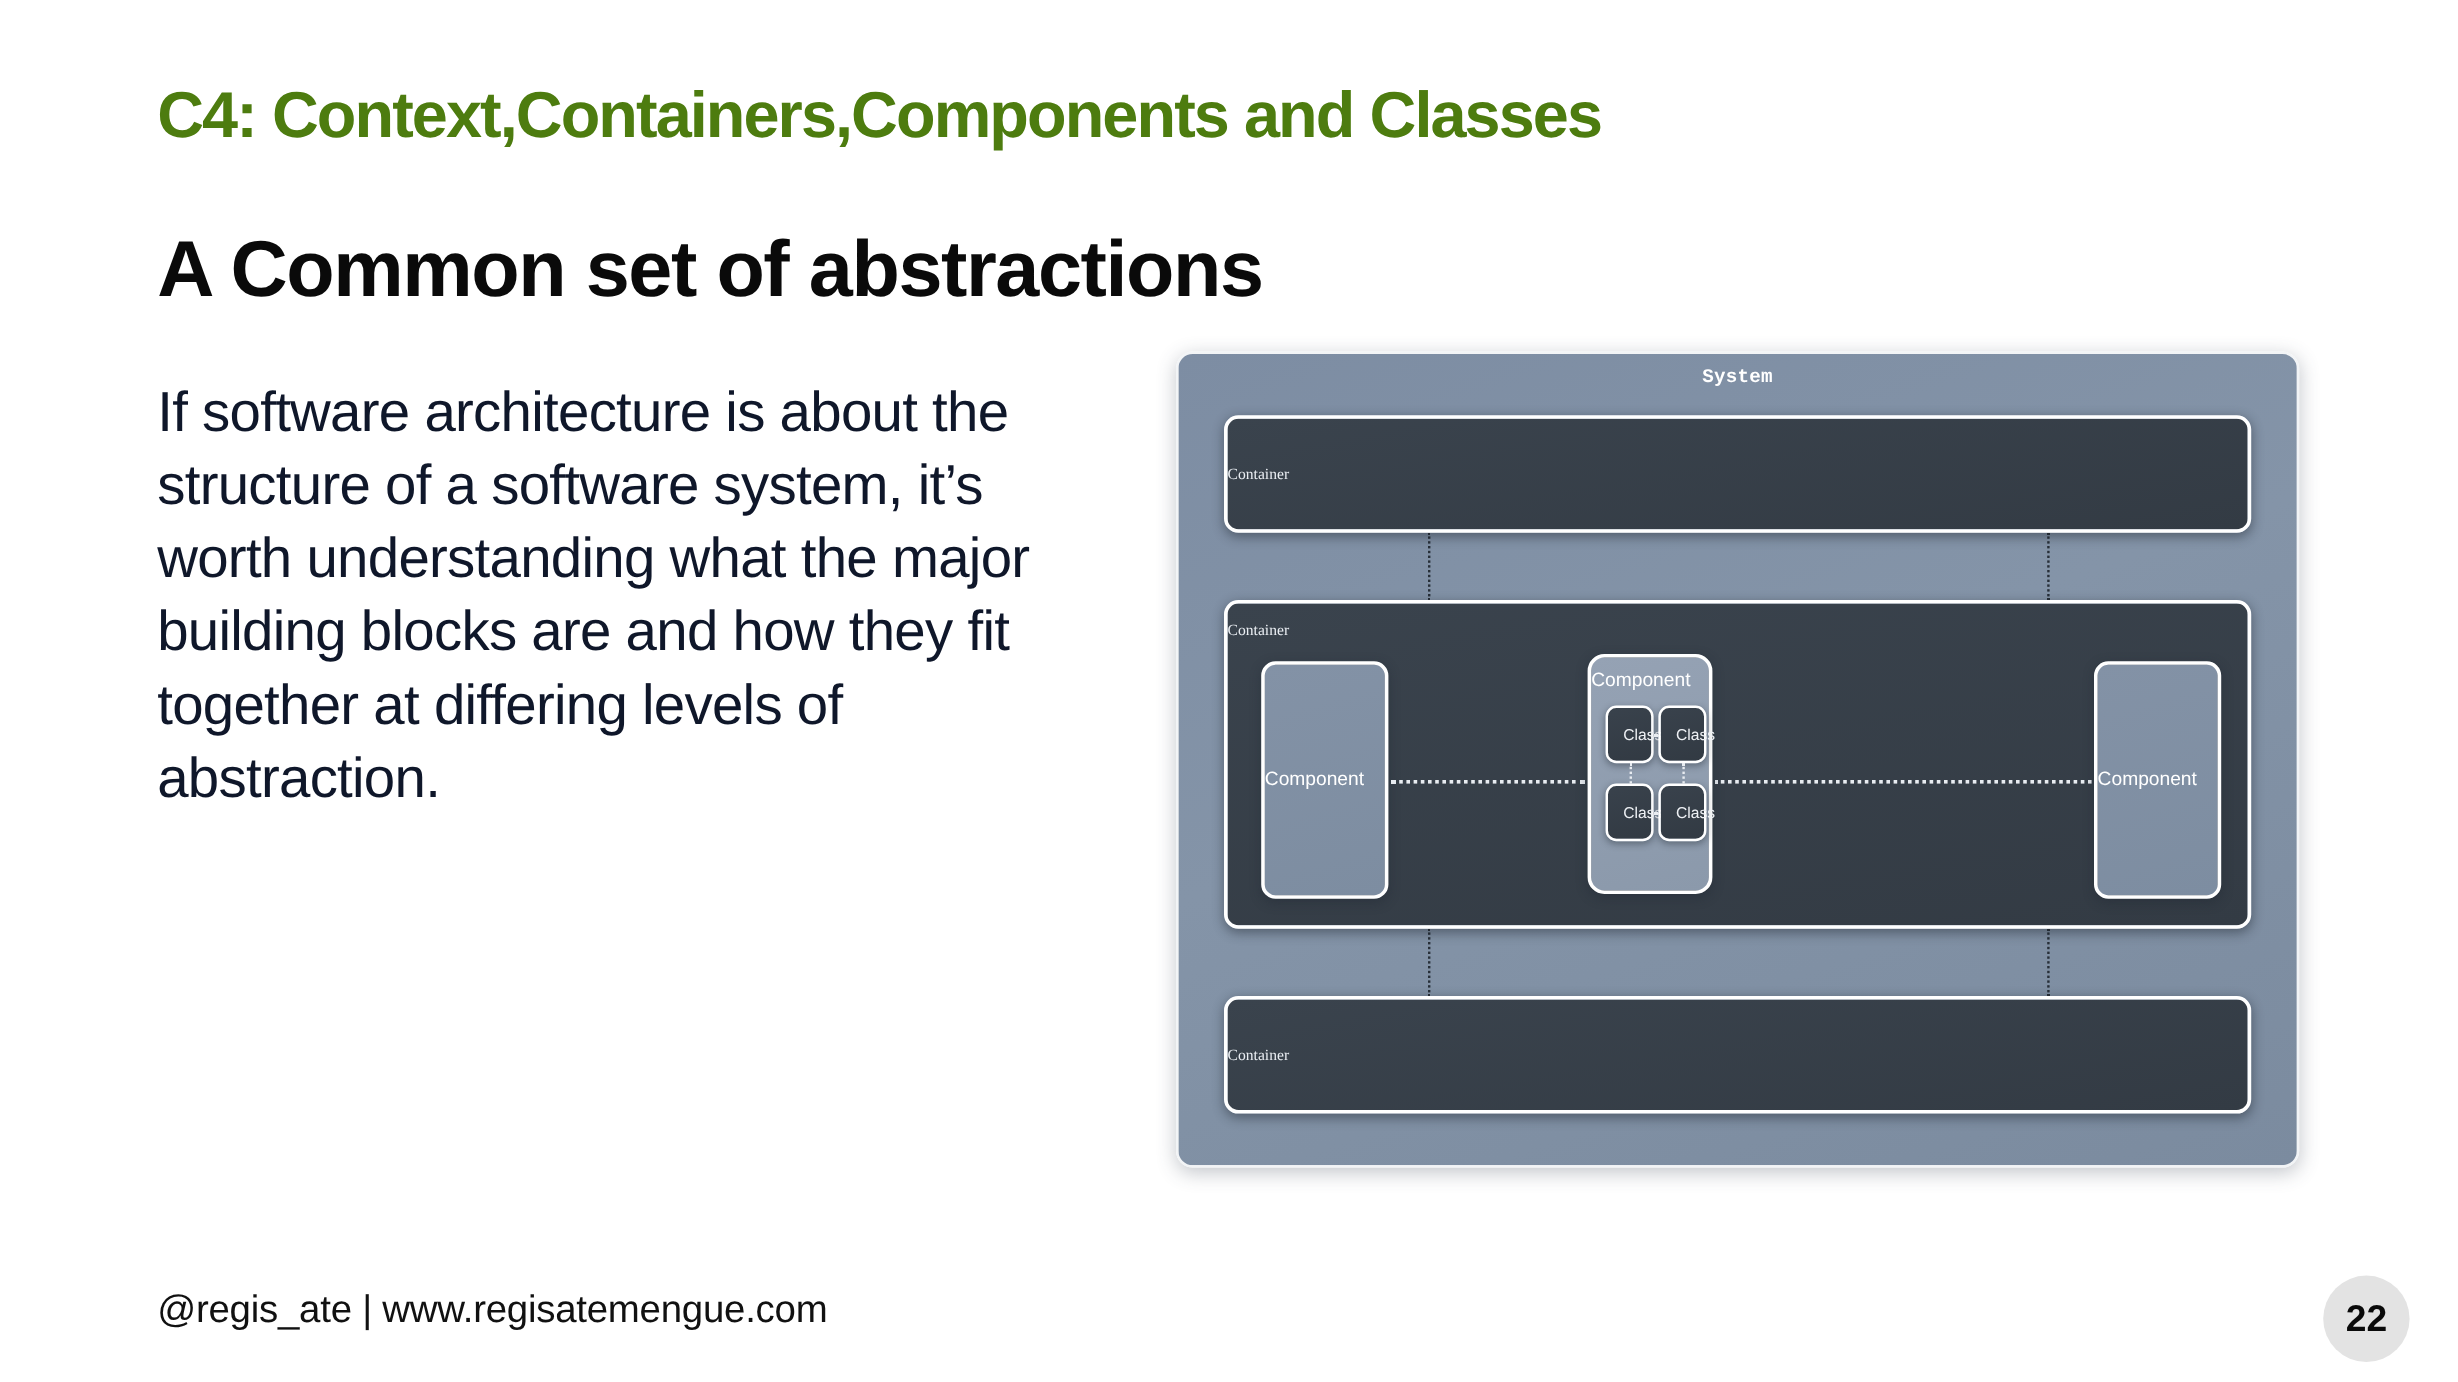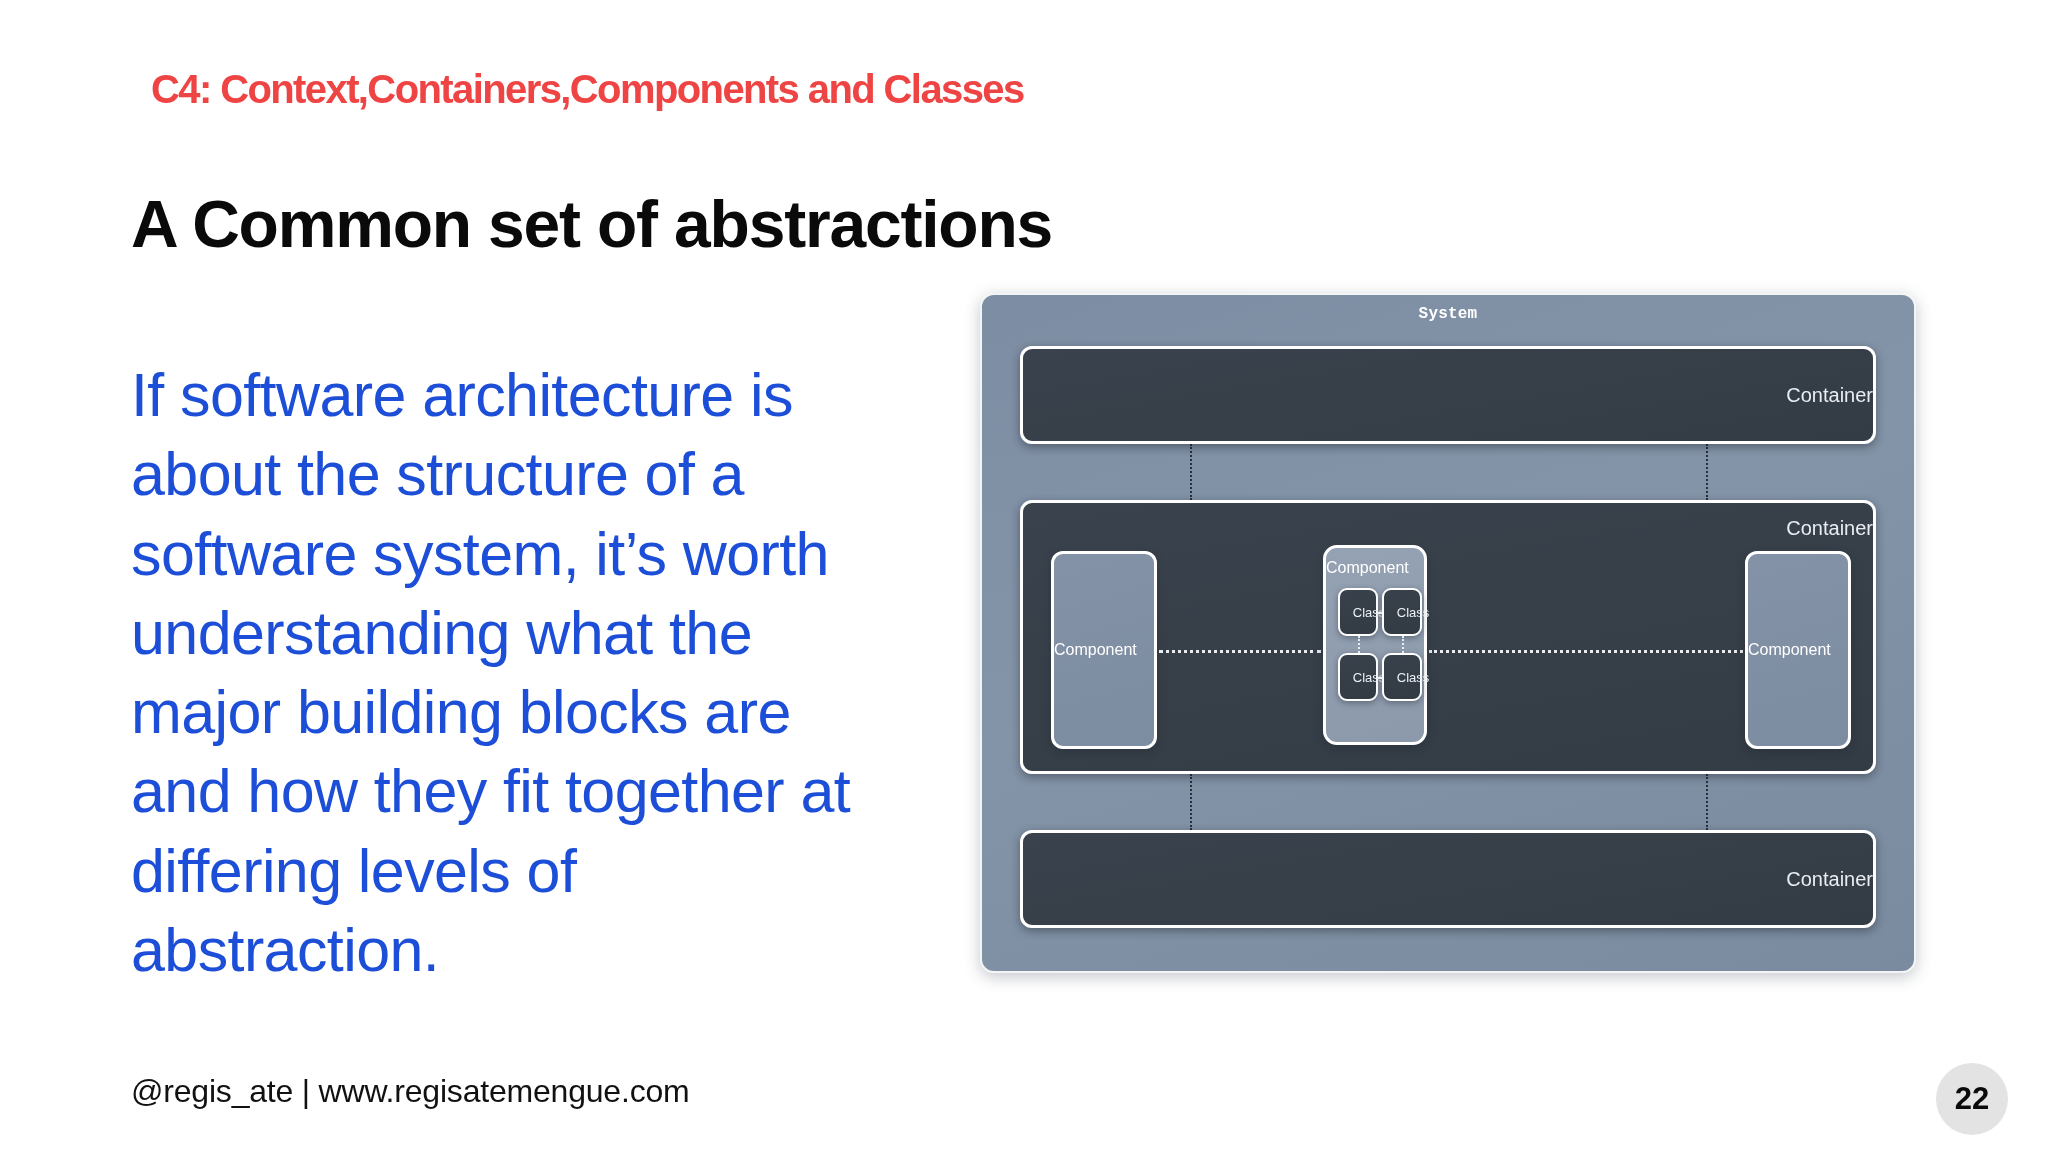--- a/index.html
+++ b/index.html
@@ -15,50 +15,48 @@
     font-family: "Liberation Sans", sans-serif;
     -webkit-font-smoothing: antialiased;
   }
 
   
   .slide-title {
     position: absolute;
     left: 131px;
     top: 68px;
     width: 1700px;
-    font-size: 40px;
+    font-size: 54px;
     font-weight: 700;
     letter-spacing: -1.6px;
-    color: #ef4444;
+    color: #4d7c0f;
     line-height: 1.05;
     white-space: nowrap;
-    margin-left: 20px;
   }
   .slide-subtitle {
     position: absolute;
     left: 131px;
     top: 188px;
     font-size: 66px;
     font-weight: 700;
     letter-spacing: -1.2px;
     color: #0a0a0a;
     line-height: 1.1;
     white-space: nowrap;
   }
   .body-text {
     position: absolute;
     left: 131px;
     top: 312px;
     width: 760px;
-    font-size: 61px;
+    font-size: 47px;
     font-weight: 400;
     line-height: 1.30;
     letter-spacing: -0.6px;
-    color: #1d4ed8;
-    margin-top: 44px;
+    color: #0f172a;
   }
 
   
   .footer-text {
     position: absolute;
     left: 131px;
     top: 1073px;
     font-size: 32px;
     font-weight: 400;
     letter-spacing: -0.2px;
@@ -117,23 +115,24 @@
     background: linear-gradient(170deg, #3a434d 0%, #333b44 100%);
     border: 3px solid #ffffff;
     border-radius: 12px;
     box-sizing: border-box;
     box-shadow: 0 3px 10px rgba(25,32,40,0.45);
   }
   .container-label {
     position: absolute;
     left: 0;
     right: 0;
-    text-align: right;
-    font-size: 20px;
+    text-align: left;
+    font-size: 13px;
     color: #e9edf2;
+    font-family: Liberation Serif, serif;
   }
   #container-top .container-label,
   #container-bottom .container-label {
     top: 50%;
     transform: translateY(-50%);
   }
   #container-mid .container-label {
     top: 14px;
   }
 

